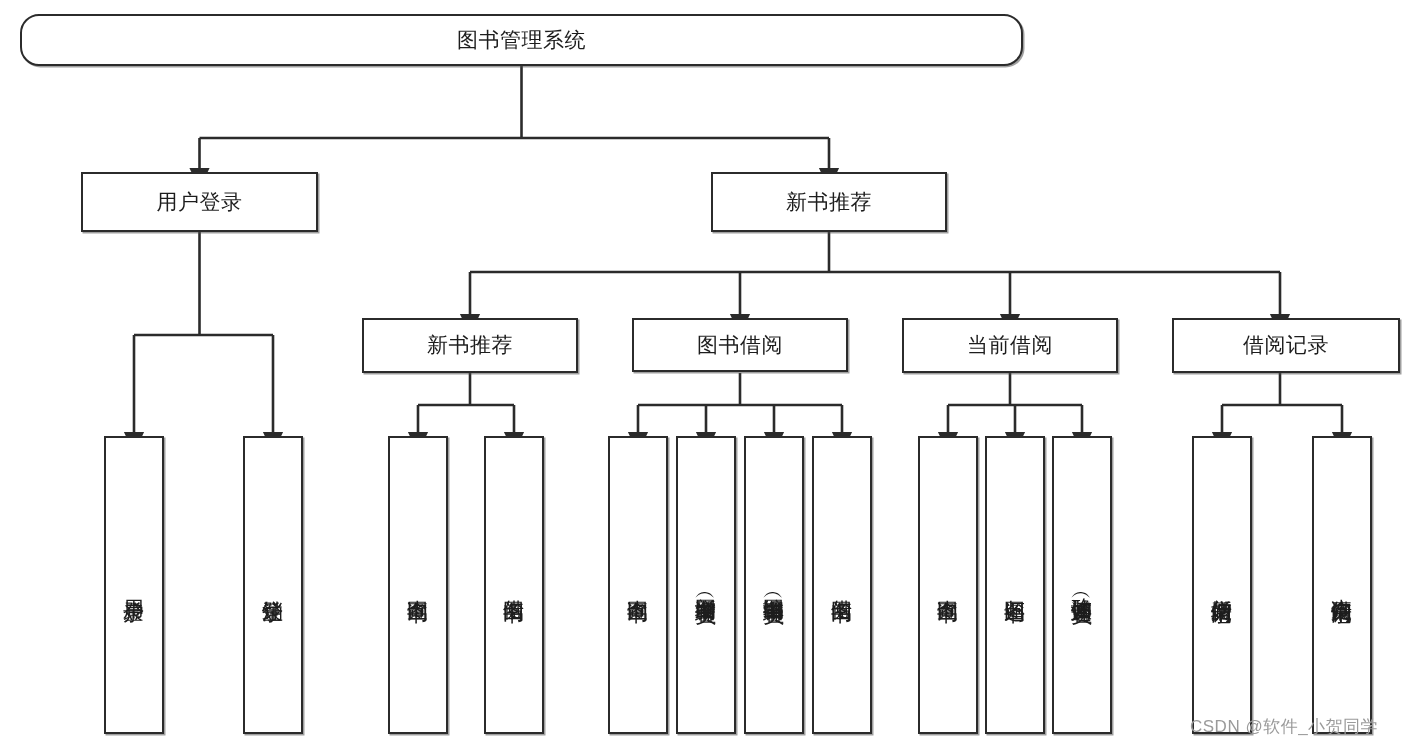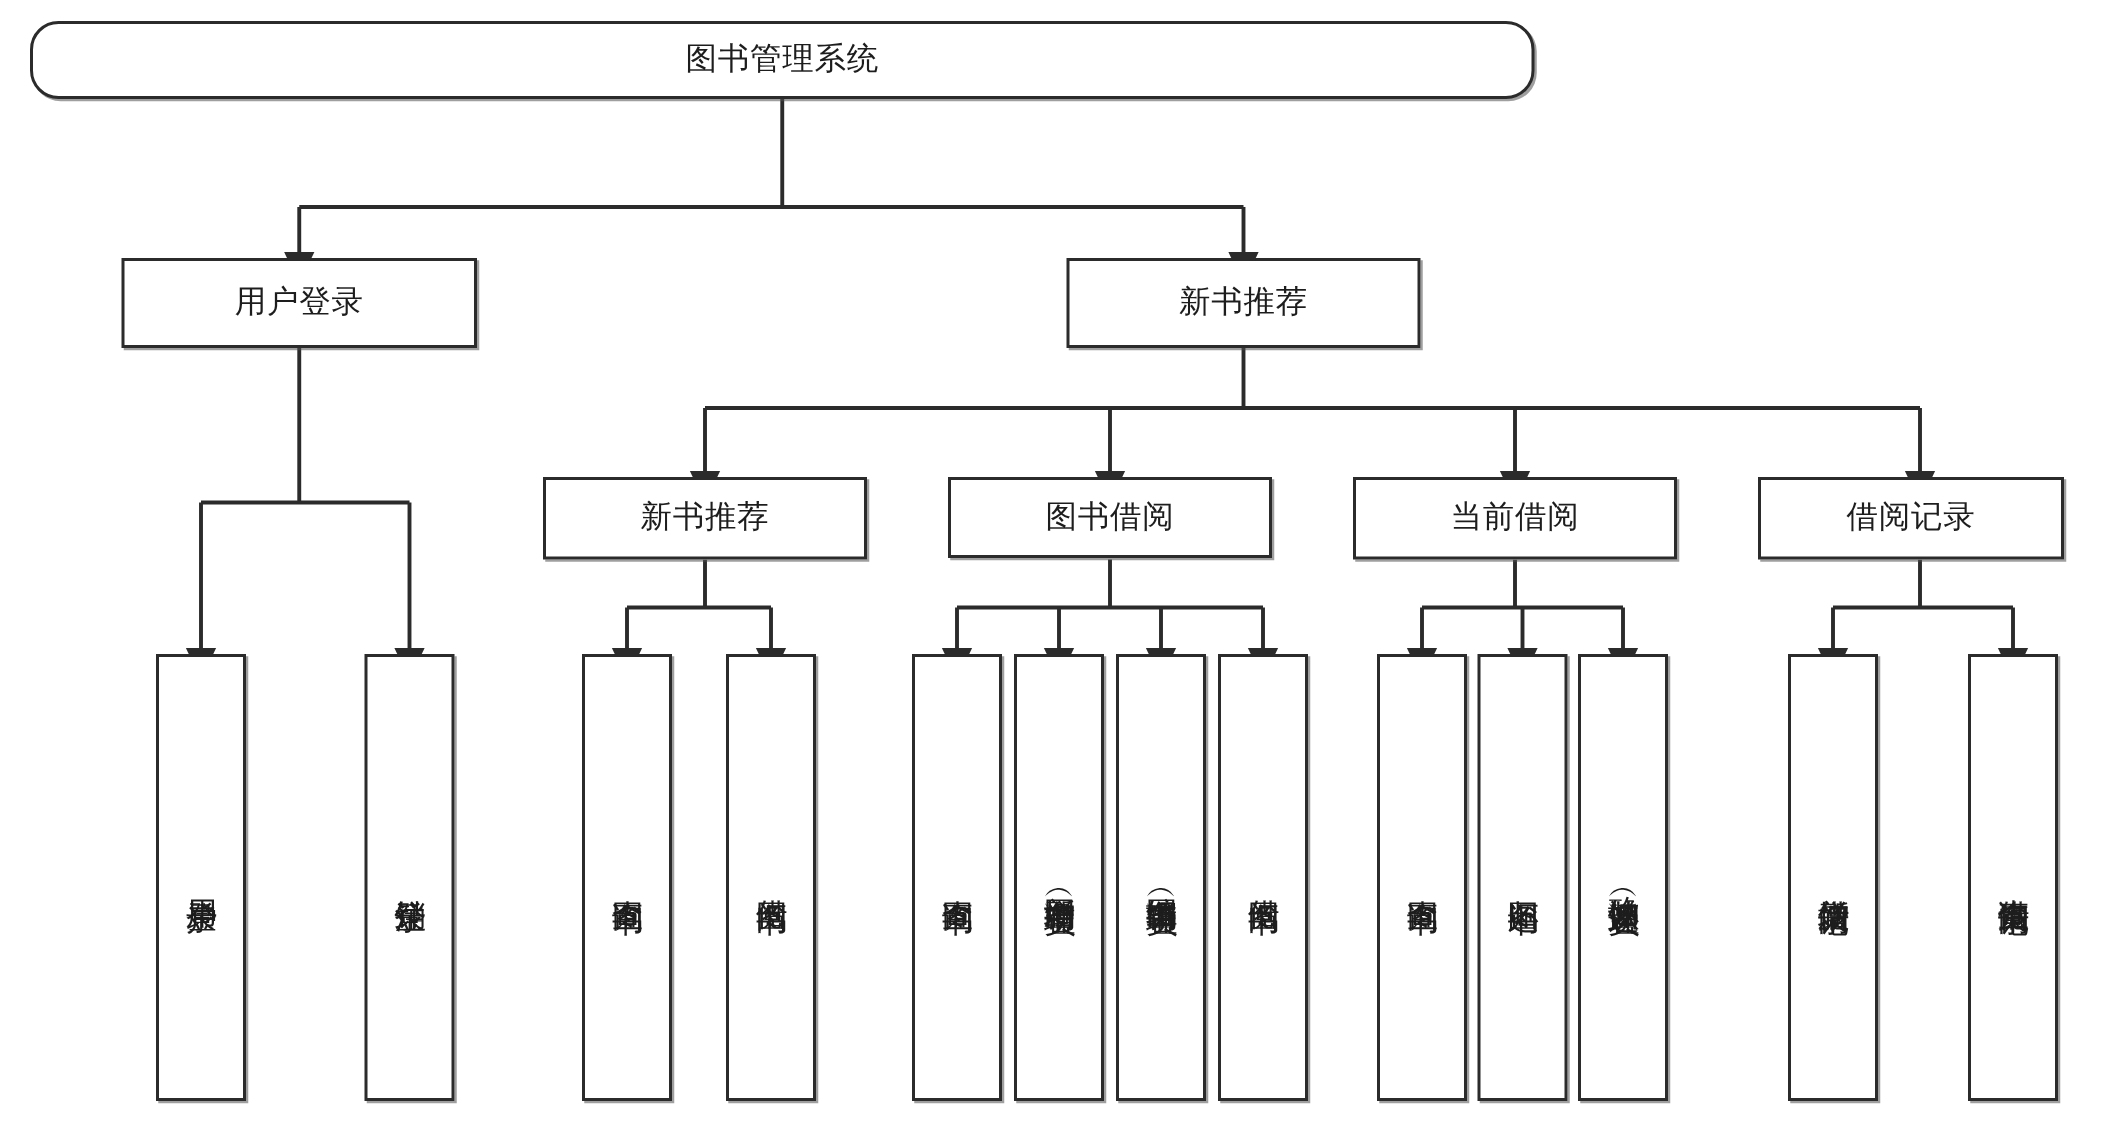--- a/index.html
+++ b/index.html
@@ -128,21 +128,21 @@
       </div>
       <div class="node-box" style="left: 362px; top: 318px; width: 216px; height: 55px;">
         <div class="node-label-h">新书推荐</div>
       </div>
       <div class="node-box" style="left: 632px; top: 318px; width: 216px; height: 54px;">
         <div class="node-label-h">图书借阅</div>
       </div>
       <div class="node-box" style="left: 902px; top: 318px; width: 216px; height: 55px;">
         <div class="node-label-h">当前借阅</div>
       </div>
-      <div class="node-box" style="left: 1172px; top: 318px; width: 204px; height: 55px; padding-left: 35px;">
+      <div class="node-box" style="left: 1172px; top: 318px; width: 228px; height: 55px; padding-left: 35px;">
         <div class="node-label-h">借阅记录</div>
       </div>
       <div class="node-box" style="left: 104px; top: 436px; width: 60px; height: 298px;">
         <div class="node-label-v">用户登录</div>
       </div>
       <div class="node-box" style="left: 243px; top: 436px; width: 60px; height: 298px;">
         <div class="node-label-v">注销登录</div>
       </div>
       <div class="node-box" style="left: 388px; top: 436px; width: 60px; height: 298px;">
         <div class="node-label-v">查询图书</div>
@@ -171,13 +171,14 @@
       <div class="node-box" style="left: 1052px; top: 436px; width: 60px; height: 298px;">
         <div class="node-label-v">确认归还（管理员）</div>
       </div>
       <div class="node-box" style="left: 1192px; top: 436px; width: 60px; height: 298px;">
         <div class="node-label-v">新增借阅记录</div>
       </div>
       <div class="node-box" style="left: 1312px; top: 436px; width: 60px; height: 298px;">
         <div class="node-label-v">查询借阅记录</div>
       </div>
     </div>
+  <div class="watermark" style="left: 1190px; top: 715px;">CSDN @软件_小贺同学</div>
 </div>
 
 </body></html>

